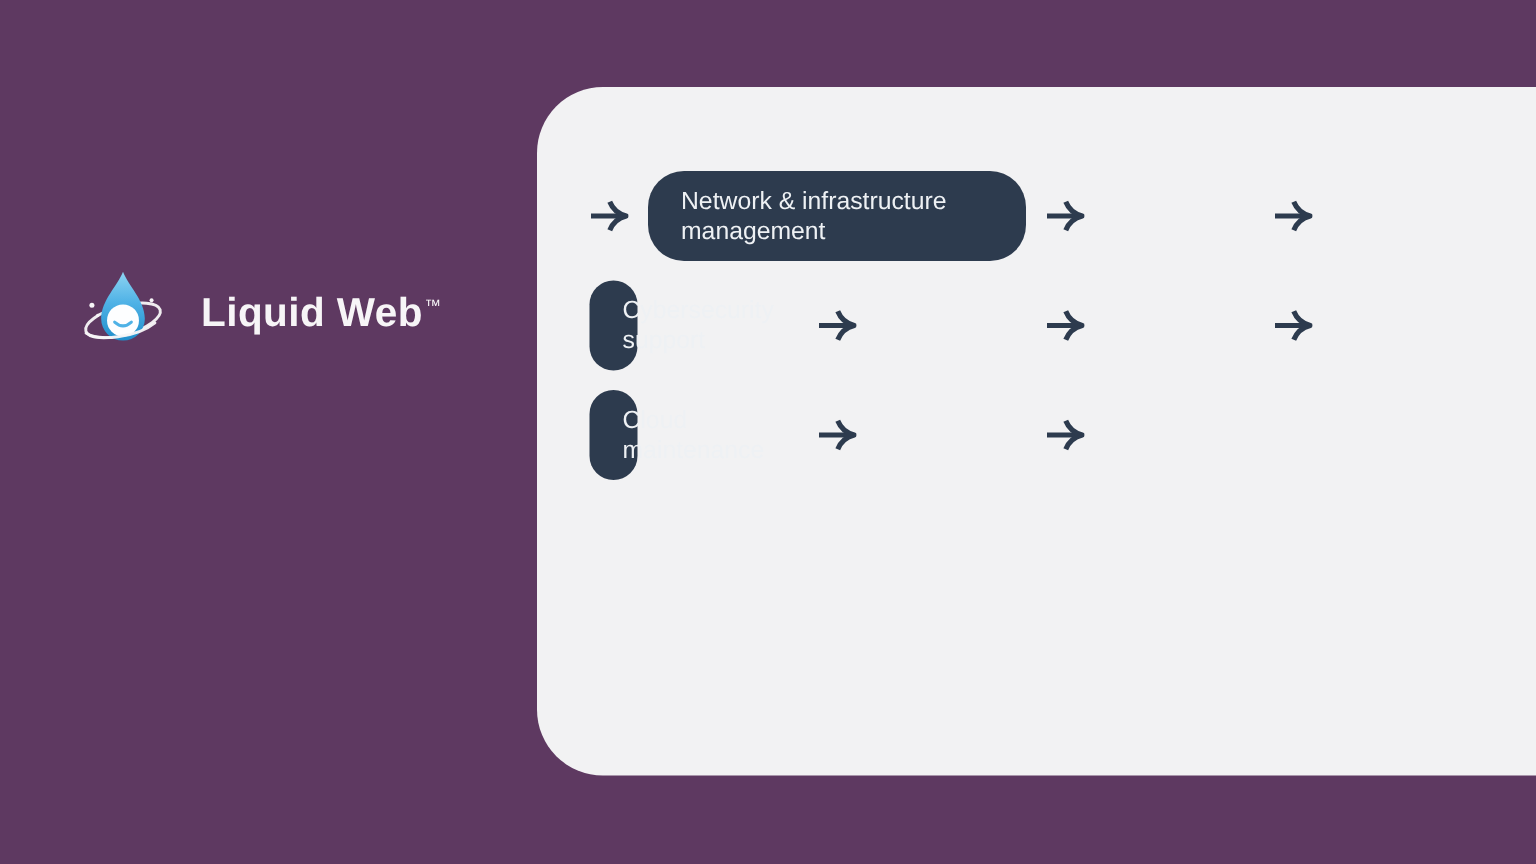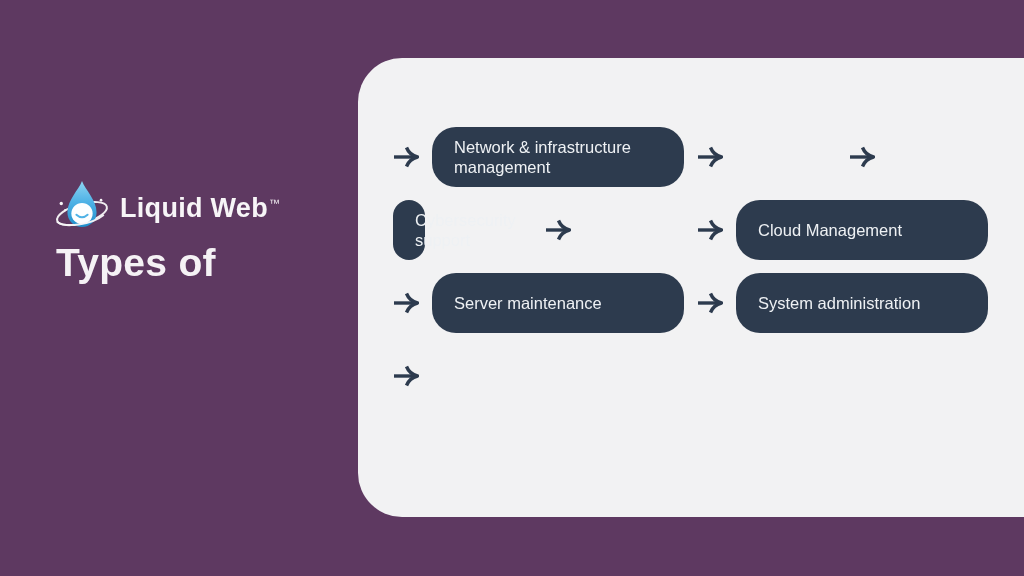--- a/index.html
+++ b/index.html
@@ -15,21 +15,21 @@
     font-family: "Liberation Sans", sans-serif;
   }
 
   
   .brand {
     position: absolute;
     left: 54px;
     top: 178px;
     display: flex;
     align-items: center;
-    gap: 10px;
+    gap: 24px;
   }
   .brand-icon {
     width: 56px;
     height: 60px;
     display: block;
   }
   .brand-text {
     color: #f7f5f7;
     font-size: 27px;
     font-weight: 600;
@@ -60,21 +60,21 @@
     left: 358px;
     top: 58px;
     right: -50px;
     bottom: 59px;
     background: #f2f2f3;
     border-radius: 44px;
   }
   .services-grid {
     position: absolute;
     left: 393px;
-    top: 127px;
+    top: 114px;
     display: grid;
     grid-template-columns: 26px 252px 26px 252px;
     grid-auto-rows: 60px;
     column-gap: 11px;
     row-gap: 27px;
     gap: 13px;
   }
   .arrow-cell {
     display: flex;
     align-items: center;
@@ -123,21 +123,20 @@
     <path d="M6 77 C 20 87 66 83 88 65" fill="none" stroke="#f7f5f7" stroke-width="3.5" stroke-linecap="round" opacity="0.95"></path>
 
     <circle cx="13" cy="44" r="3" fill="#f7f5f7"></circle>
     <circle cx="84" cy="38" r="2.4" fill="#f7f5f7"></circle>
     <circle cx="20" cy="56" r="2" fill="#f7f5f7"></circle>
   </svg>
   <div class="brand-text"><span>Liquid Web</span><span class="brand-tm">™</span></div>
 </div>
 
 <div class="page-title">
-  <div>Types of</div>
 </div>
 
 <div class="panel"></div>
 
 <div class="services-grid">
 
   <div class="arrow-cell">
     <svg viewBox="0 0 26 26">
         <path d="M1 13 H21" stroke="#2d3b4e" stroke-width="3.4" fill="none"></path>
         <path d="M13.5 3.5 C15.5 8.5 18.5 11.5 24.5 13 C18.5 14.5 15.5 17.5 13.5 22.5" stroke="#2d3b4e" stroke-width="3.4" fill="none" stroke-linejoin="round"></path>
@@ -168,41 +167,35 @@
         <path d="M13.5 3.5 C15.5 8.5 18.5 11.5 24.5 13 C18.5 14.5 15.5 17.5 13.5 22.5" stroke="#2d3b4e" stroke-width="3.4" fill="none" stroke-linejoin="round"></path>
       </svg>
   </div>
 
   <div class="arrow-cell">
     <svg viewBox="0 0 26 26">
         <path d="M1 13 H21" stroke="#2d3b4e" stroke-width="3.4" fill="none"></path>
         <path d="M13.5 3.5 C15.5 8.5 18.5 11.5 24.5 13 C18.5 14.5 15.5 17.5 13.5 22.5" stroke="#2d3b4e" stroke-width="3.4" fill="none" stroke-linejoin="round"></path>
       </svg>
   </div>
+  <div class="arrow-cell">
+    <svg viewBox="0 0 26 26">
+        <path d="M1 13 H21" stroke="#2d3b4e" stroke-width="3.4" fill="none"></path>
+        <path d="M13.5 3.5 C15.5 8.5 18.5 11.5 24.5 13 C18.5 14.5 15.5 17.5 13.5 22.5" stroke="#2d3b4e" stroke-width="3.4" fill="none" stroke-linejoin="round"></path>
+      </svg>
+  </div>
   <div class="service-box">
-    <span class="service-label">Cloud Management</span>
-  </div>
-  <div class="arrow-cell">
-    <svg viewBox="0 0 26 26">
-        <path d="M1 13 H21" stroke="#2d3b4e" stroke-width="3.4" fill="none"></path>
-        <path d="M13.5 3.5 C15.5 8.5 18.5 11.5 24.5 13 C18.5 14.5 15.5 17.5 13.5 22.5" stroke="#2d3b4e" stroke-width="3.4" fill="none" stroke-linejoin="round"></path>
-      </svg>
-  </div>
-  <div class="service-box">
-    <span class="service-label">Server maintenance</span>
-  </div>
-
-  <div class="arrow-cell">
-    <svg viewBox="0 0 26 26">
-        <path d="M1 13 H21" stroke="#2d3b4e" stroke-width="3.4" fill="none"></path>
-        <path d="M13.5 3.5 C15.5 8.5 18.5 11.5 24.5 13 C18.5 14.5 15.5 17.5 13.5 22.5" stroke="#2d3b4e" stroke-width="3.4" fill="none" stroke-linejoin="round"></path>
-      </svg>
-  </div>
-  <div class="service-box">
-    <span class="service-label">System administration</span>
+    <span class="service-label">Cloud maintenance</span>
+  </div>
+
+  <div class="arrow-cell">
+    <svg viewBox="0 0 26 26">
+        <path d="M1 13 H21" stroke="#2d3b4e" stroke-width="3.4" fill="none"></path>
+        <path d="M13.5 3.5 C15.5 8.5 18.5 11.5 24.5 13 C18.5 14.5 15.5 17.5 13.5 22.5" stroke="#2d3b4e" stroke-width="3.4" fill="none" stroke-linejoin="round"></path>
+      </svg>
   </div>
   <div class="arrow-cell">
     <svg viewBox="0 0 26 26">
         <path d="M1 13 H21" stroke="#2d3b4e" stroke-width="3.4" fill="none"></path>
         <path d="M13.5 3.5 C15.5 8.5 18.5 11.5 24.5 13 C18.5 14.5 15.5 17.5 13.5 22.5" stroke="#2d3b4e" stroke-width="3.4" fill="none" stroke-linejoin="round"></path>
       </svg>
   </div>
 
 </div>
 

